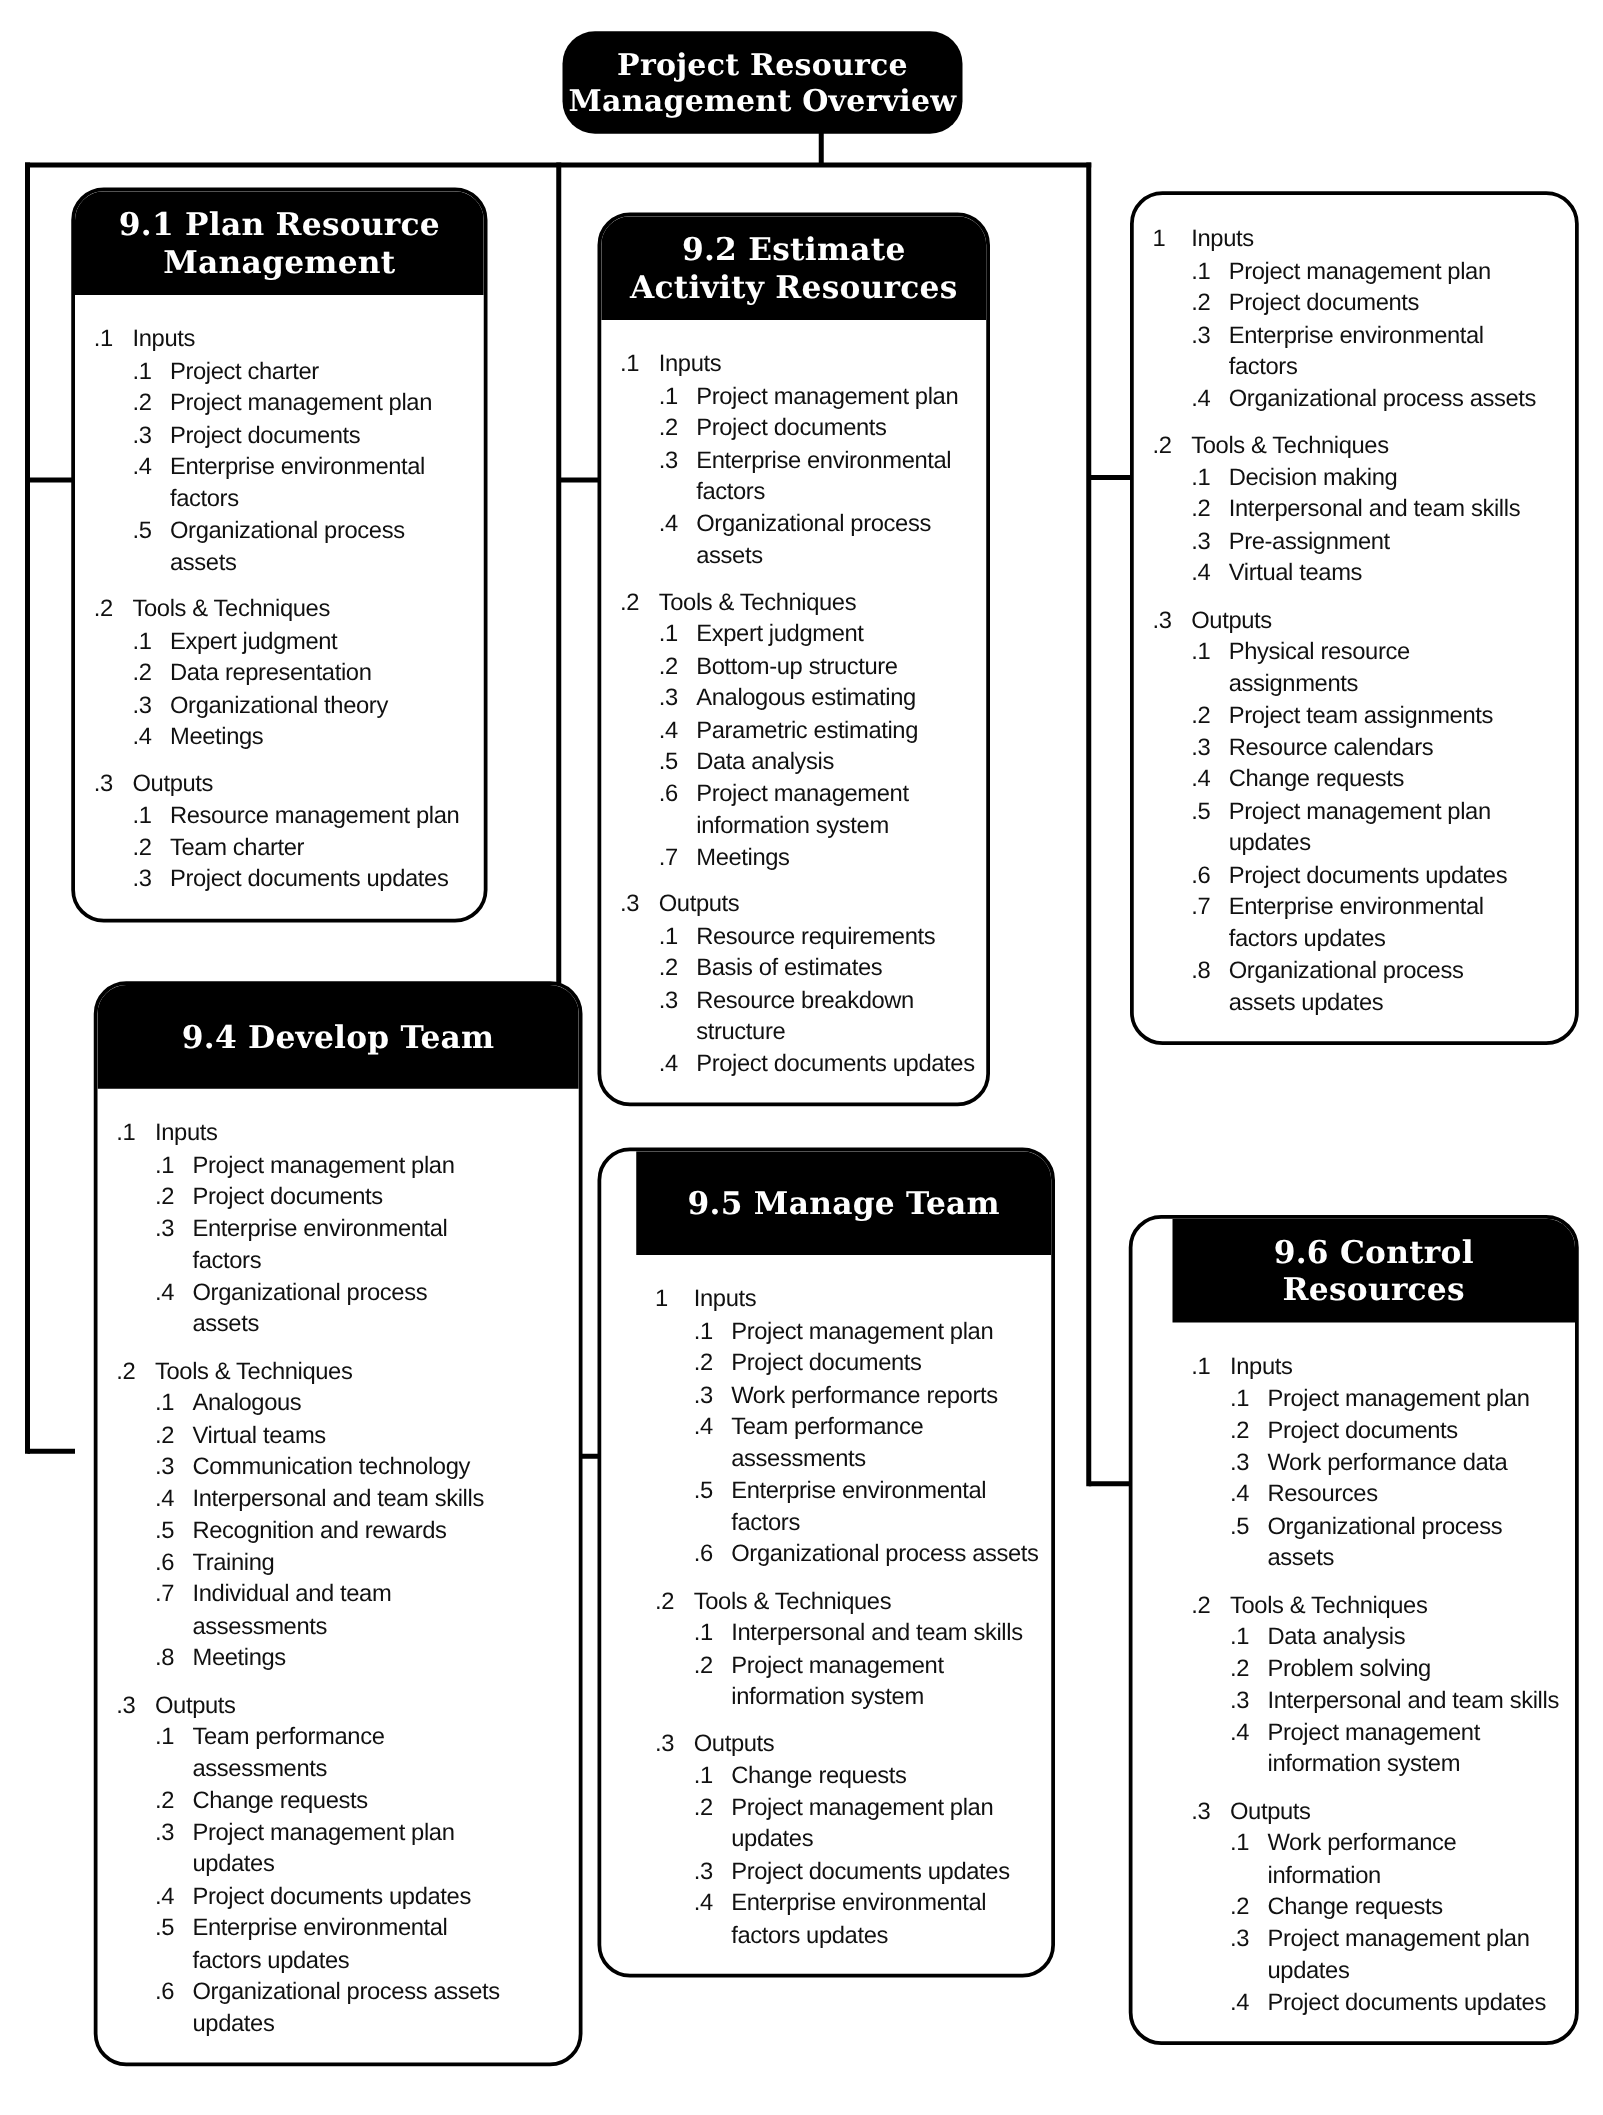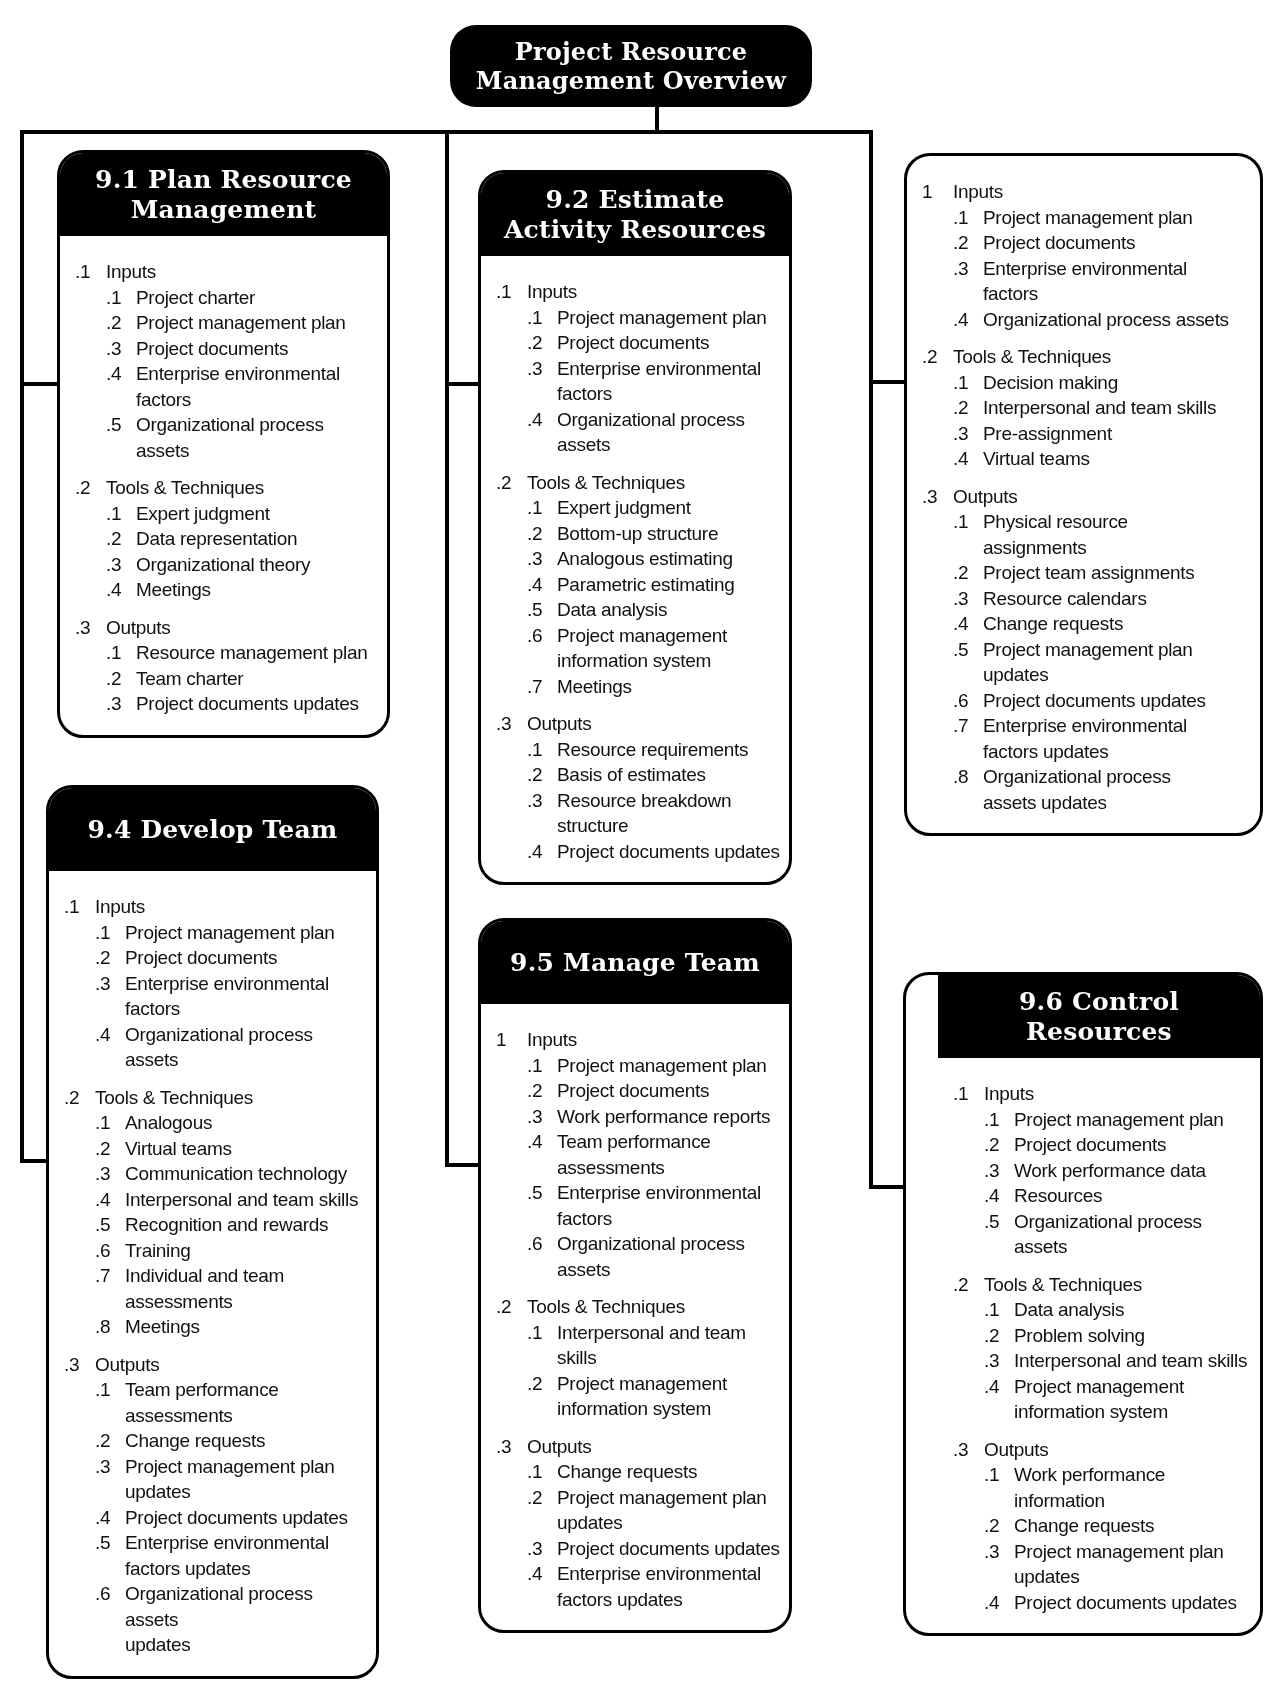--- a/index.html
+++ b/index.html
@@ -12,21 +12,21 @@
     color: #111;
     overflow: hidden;
   }
 
   
   .conn { position: absolute; background: #000; }
 
   
   .overview-box {
     position: absolute;
-    left: 450px; top: 25px; width: 362px; height: 82px;
+    left: 450px; top: 25px; width: 320px; height: 82px;
     background: #000; border-radius: 26px;
     display: flex; align-items: center; justify-content: center;
   }
   .overview-title {
     color: #fff; text-align: center; white-space: pre-line;
     font-family: "DejaVu Serif", serif; font-weight: bold;
     font-size: 24px; line-height: 29px; letter-spacing: 0.2px;
   }
 
   
@@ -34,22 +34,22 @@
     position: absolute;
     background: #fff;
     border: 3px solid #000;
     border-radius: 26px;
     overflow: hidden;
     box-sizing: border-box;
   }
   .box-91 { left: 57px;  top: 150px; width: 333px; }
   .box-92 { left: 478px; top: 150px; width: 314px; margin-top: 20px; }
   .box-93 { left: 904px; top: 153px; width: 359px; }
-  .box-94 { left: 46px;  top: 785px; width: 333px; }
-  .box-95 { left: 478px; top: 918px; width: 314px; }
+  .box-94 { left: 75px;  top: 785px; width: 391px; }
+  .box-95 { left: 478px; top: 918px; width: 366px; padding-left: 28px; }
   .box-96 { left: 903px; top: 972px; width: 360px; padding-left: 32px; }
 
   .pbox-header {
     background: #000; color: #fff;
     min-height: 79px;
     display: flex; align-items: center; justify-content: center;
     text-align: center; white-space: pre-line;
     font-family: "DejaVu Serif", serif; font-weight: bold;
     font-size: 25px; line-height: 30px; letter-spacing: 0.2px;
     padding: 2px 6px;

